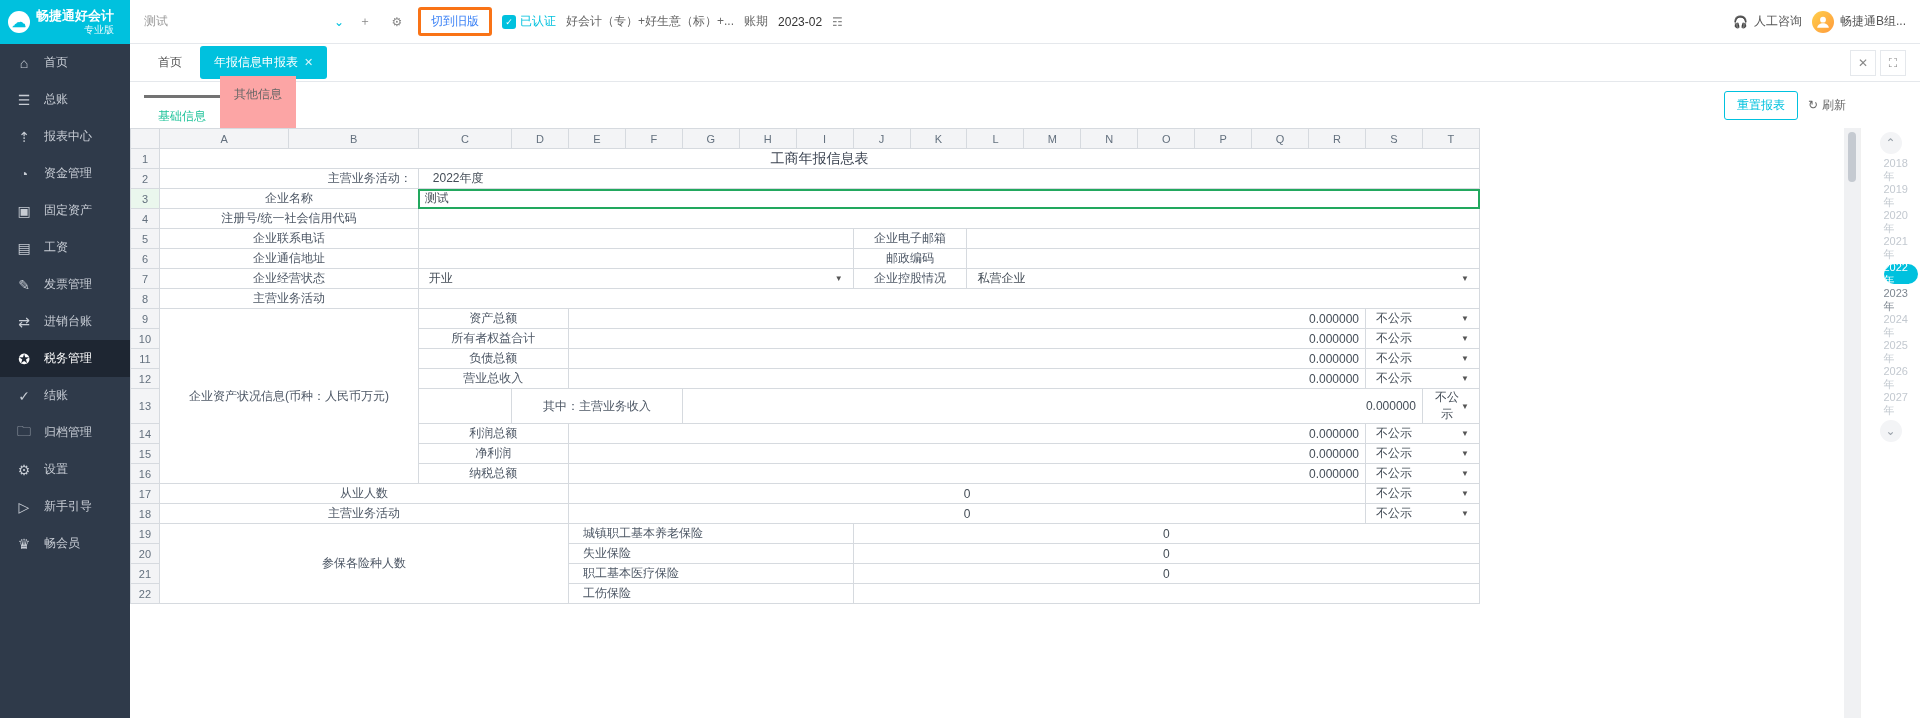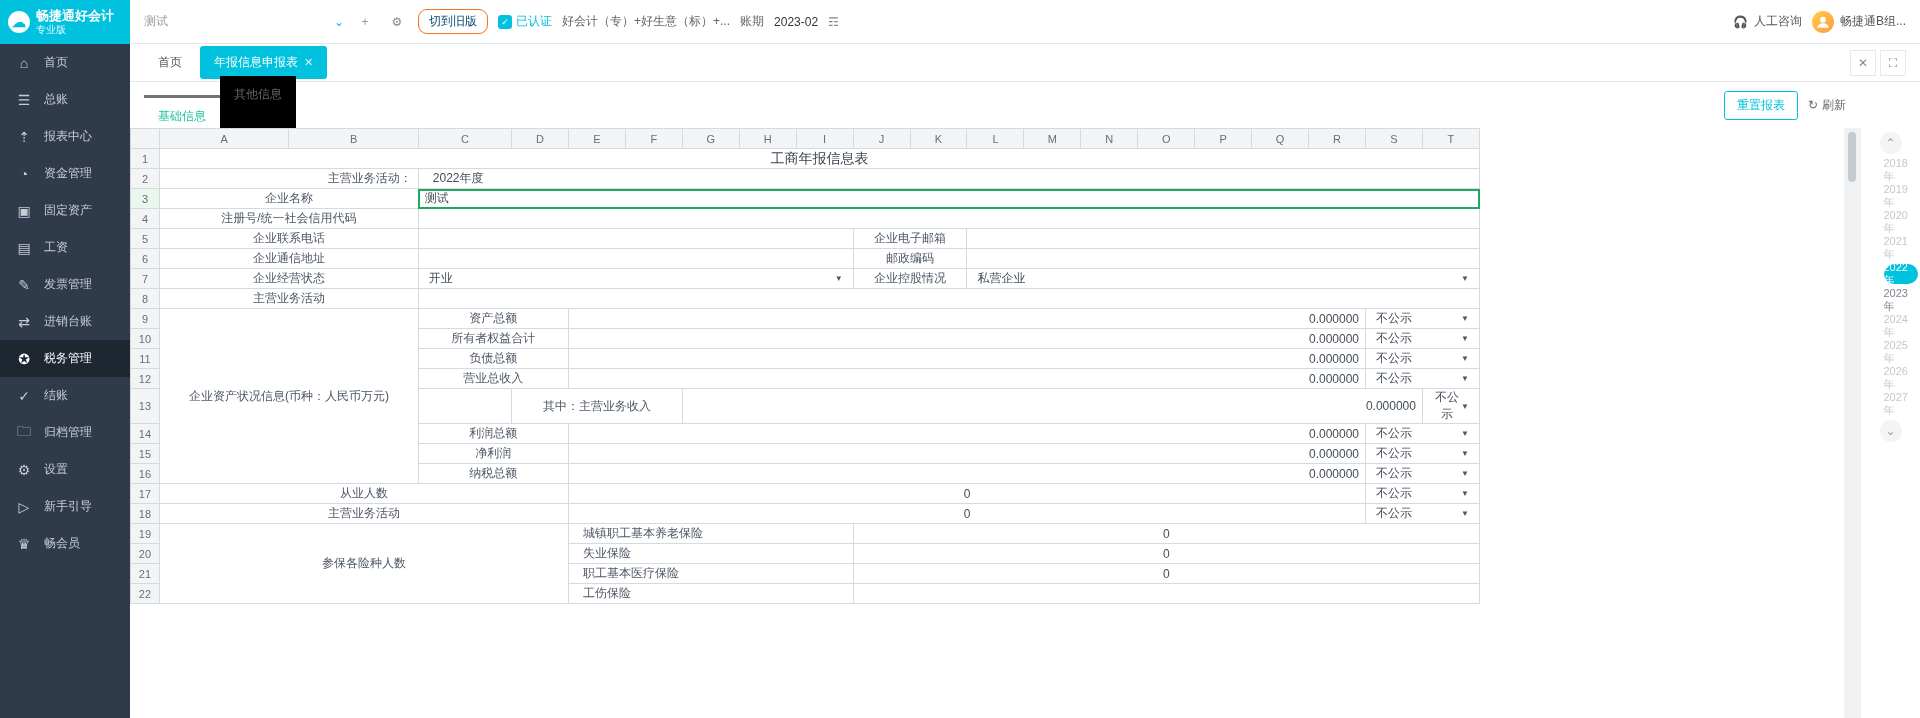--- a/index.html
+++ b/index.html
@@ -2,52 +2,52 @@
 <html><head>
 <meta charset="utf-8">
 <style>
 * { margin:0; padding:0; box-sizing:border-box; font-family:"Microsoft YaHei","PingFang SC",Arial,sans-serif; font-size:12px; }
 body { background:#fff; overflow:hidden; width:1920px; height:718px; }
 
 
 .sidebar { position:fixed; left:0; top:0; width:130px; height:100%; background:#2f3a4a; color:#c7ccd4; }
 .logo { height:44px; background:#00c1de; display:flex; align-items:center; padding:0 8px; gap:6px; }
 .logo-icon { width:22px; height:22px; border-radius:50%; background:#fff; color:#00c1de; display:flex; align-items:center; justify-content:center; font-weight:bold; font-size:14px; }
-.logo-text { color:#fff; display:flex; flex-direction:column; line-height:1.1; }
+.logo-text { color:#fff; display:flex; flex-direction:column; line-height:1.1;align-items:flex-end; }
 .logo-text .main { font-size:13px; font-weight:bold; }
 .logo-text .sub { font-size:10px; opacity:.9; }
 .nav-item { display:flex; align-items:center; gap:12px; padding:10px 16px; cursor:pointer; color:#c7ccd4; }
 .nav-item.active { background:#1e2632; color:#fff; }
 .nav-icon { width:16px; height:16px; display:inline-flex; align-items:center; justify-content:center; font-size:14px; }
 
 
 .topbar { position:fixed; left:130px; right:0; top:0; height:44px; background:#fff; border-bottom:1px solid #e5e8ec; display:flex; align-items:center; padding:0 14px; gap:10px; color:#666; }
 .org-select { position:relative; width:200px; height:26px; display:flex; align-items:center; color:#999; }
 .org-select .chev { position:absolute; right:0; color:#00c1de; }
 .tb-icon-btn { width:22px; height:22px; display:flex; align-items:center; justify-content:center; color:#888; cursor:pointer; }
-.tb-btn-old { border:1px solid #f97316; padding:3px 10px; border-radius:9px; color:#0c4a6e; cursor:pointer; }
+.tb-btn-old { border:3px solid #f97316; padding:3px 10px; border-radius:3px; color:#3b82f6; cursor:pointer; }
 .verified { color:#00c1de; display:flex; align-items:center; gap:4px; }
 .verified .badge { width:14px; height:14px; background:#00c1de; color:#fff; border-radius:3px; font-size:9px; display:flex; align-items:center; justify-content:center; }
 .spacer { flex:1; }
 .user-chip { display:flex; align-items:center; gap:6px; color:#555; }
 .avatar { width:22px; height:22px; border-radius:50%; background:linear-gradient(135deg,#ffcf4b,#ff9a3c); display:flex; align-items:center; justify-content:center; }
 .avatar svg { width:14px; height:14px; }
 
 
 .page-tabs { position:fixed; left:130px; right:0; top:44px; height:38px; background:#fff; border-bottom:1px solid #e5e8ec; display:flex; align-items:center; padding:0 14px; gap:4px; }
 .page-tab { padding:8px 14px; color:#555; cursor:pointer; display:flex; align-items:center; gap:6px; }
 .page-tab.active { background:#00c1de; color:#fff; border-radius:3px;align-items:center; }
 .page-tab .close { font-size:11px; opacity:.85; }
 .page-tabs .right { margin-left:auto; display:flex; gap:4px; }
 .page-tabs .right .sq { width:26px; height:26px; border:1px solid #e5e8ec; display:flex; align-items:center; justify-content:center; color:#888; cursor:pointer; }
 
 
 .toolbar { position:fixed; left:130px; right:60px; top:82px; height:46px; display:flex; align-items:center; padding:0 14px; }
 .sub-tabs { display:flex; }
-.sub-tab { padding:10px 14px; background:#000000; color:#666; cursor:pointer; }
+.sub-tab { padding:10px 14px; background:#fca5a5; color:#666; cursor:pointer; }
 .sub-tab.active { background:#fff; color:#1fc39a; border-top:3px solid #737373; font-weight:500;margin-top:19px; }
 .toolbar .right { margin-left:auto; display:flex; gap:10px; align-items:center; }
 .reset-btn { border:1px solid #00c1de; color:#00c1de; padding:5px 12px; border-radius:3px; cursor:pointer; }
 .refresh-btn { color:#666; display:flex; align-items:center; gap:4px; cursor:pointer; }
 
 
 .sheet-wrap { position:fixed; left:130px; right:60px; top:128px; bottom:0; overflow:auto; }
 .sheet { border-collapse:collapse; width:1350px; }
 .sheet th, .sheet td { border:1px solid #d6dadf; height:20px; padding:0 4px; color:#434c56; text-align:center; font-weight:normal; }
 .sheet thead th { background:#f3f4f6; color:#63707e; font-size:11px; }

